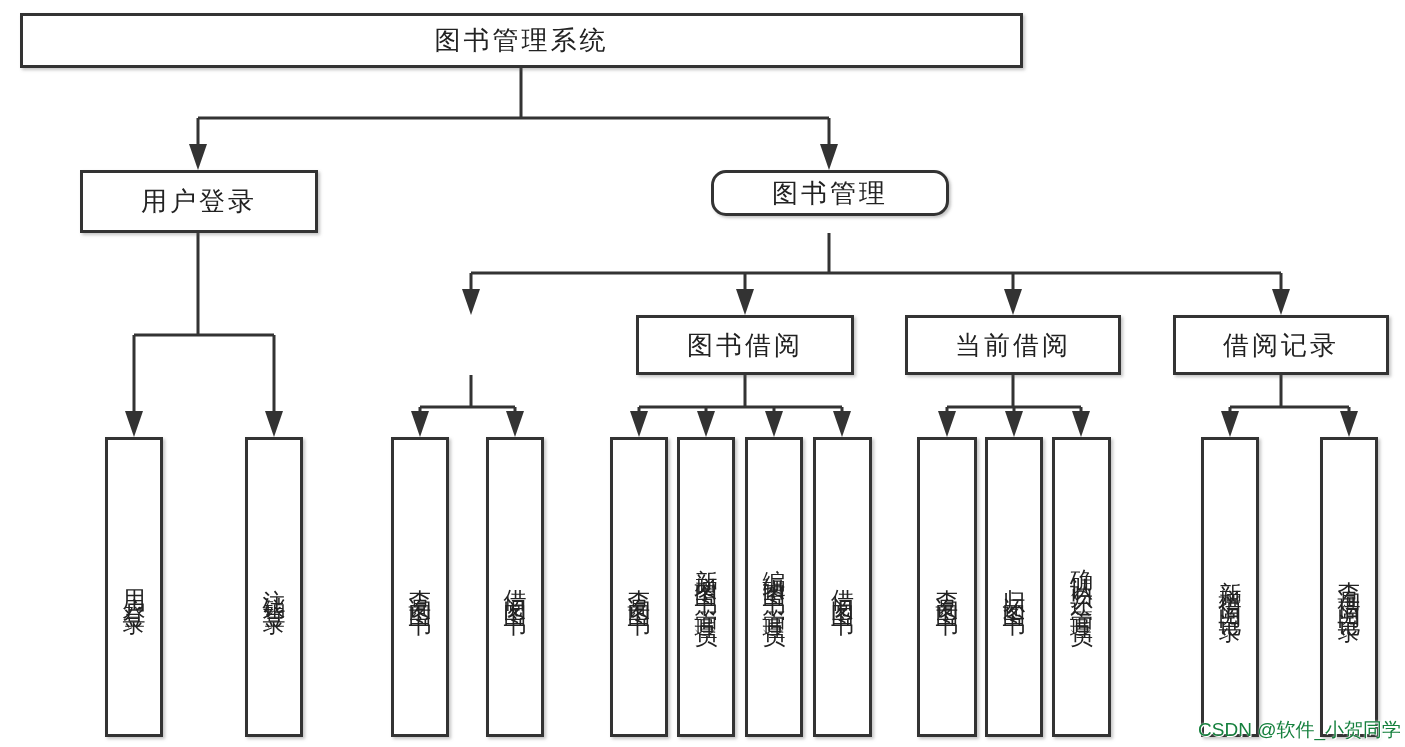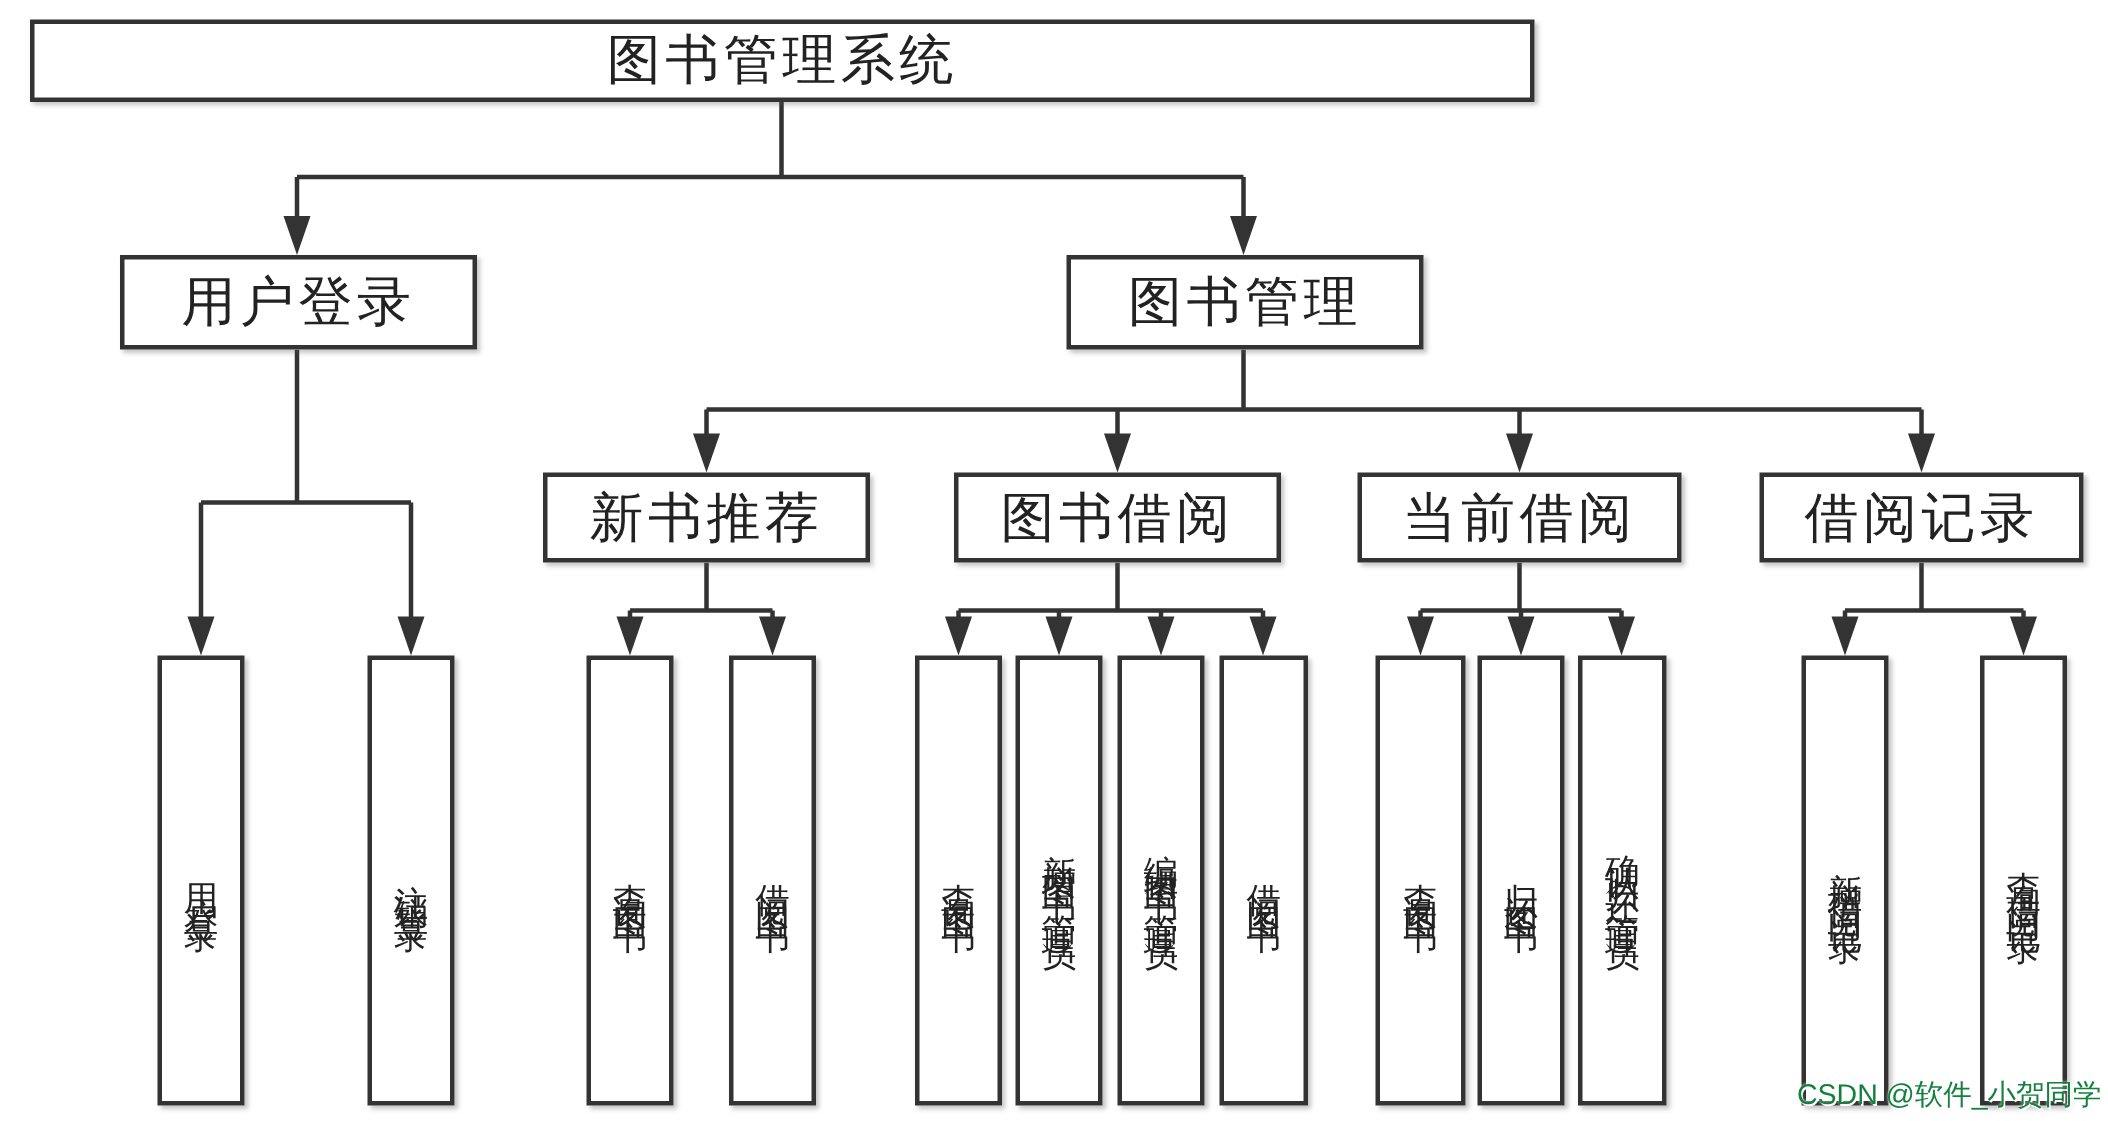--- a/index.html
+++ b/index.html
@@ -22,21 +22,21 @@
     box-sizing: border-box;
     background: #ffffff;
     border: 3px solid #333333;
     box-shadow: 2px 2px 3px rgba(90,90,90,0.35);
     display: flex;
     align-items: center;
     justify-content: center;
     color: #222222;
   }
   .node .label {
-    font-size: 36px;
+    font-size: 26px;
     letter-spacing: 3px;
     white-space: nowrap;
     color: #222222;
   }
   .node.v .label {
     writing-mode: vertical-rl;
     text-orientation: mixed;
     font-size: 23px;
     letter-spacing: 8px;
     line-height: 1;
@@ -83,25 +83,22 @@
       <polygon points="1221,411 1239,411 1230,437" fill="#333333"></polygon>
       <polygon points="1340,411 1358,411 1349,437" fill="#333333"></polygon>
     </svg>
 
   <div class="node" style="left: 20px; top: 13px; width: 1003px; height: 55px;">
       <span class="label">图书管理系统</span>
     </div>
   <div class="node" style="left: 80px; top: 170px; width: 238px; height: 63px;">
       <span class="label">用户登录</span>
     </div>
-  <div class="node" style="left: 711px; top: 170px; width: 238px; height: 63px;">
+  <div class="node" style="left: 711px; top: 170px; width: 238px; height: 46px; border-radius: 15px;">
       <span class="label">图书管理</span>
-    </div>
-  <div class="node" style="left: 362px; top: 315px; width: 218px; height: 60px;">
-      <span class="label">新书推荐</span>
     </div>
   <div class="node" style="left: 636px; top: 315px; width: 218px; height: 60px;">
       <span class="label">图书借阅</span>
     </div>
   <div class="node" style="left: 905px; top: 315px; width: 216px; height: 60px;">
       <span class="label">当前借阅</span>
     </div>
   <div class="node" style="left: 1173px; top: 315px; width: 216px; height: 60px;">
       <span class="label">借阅记录</span>
     </div>

